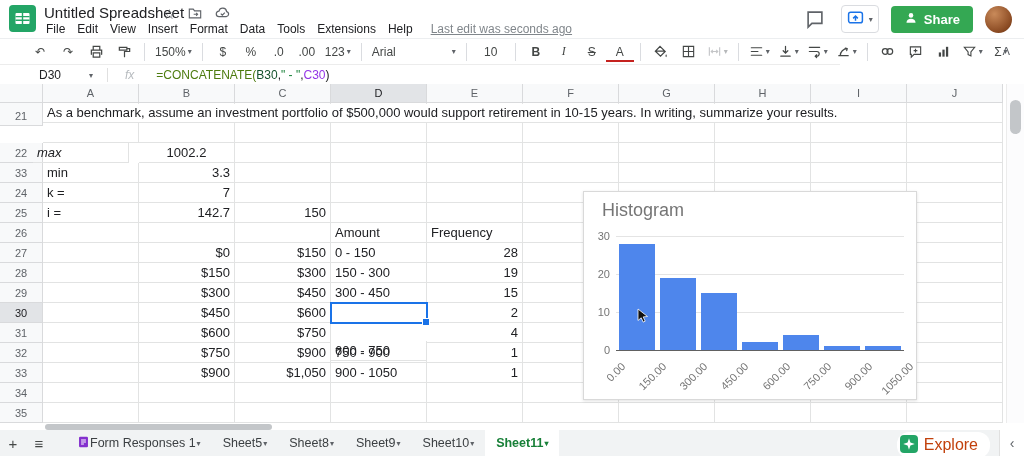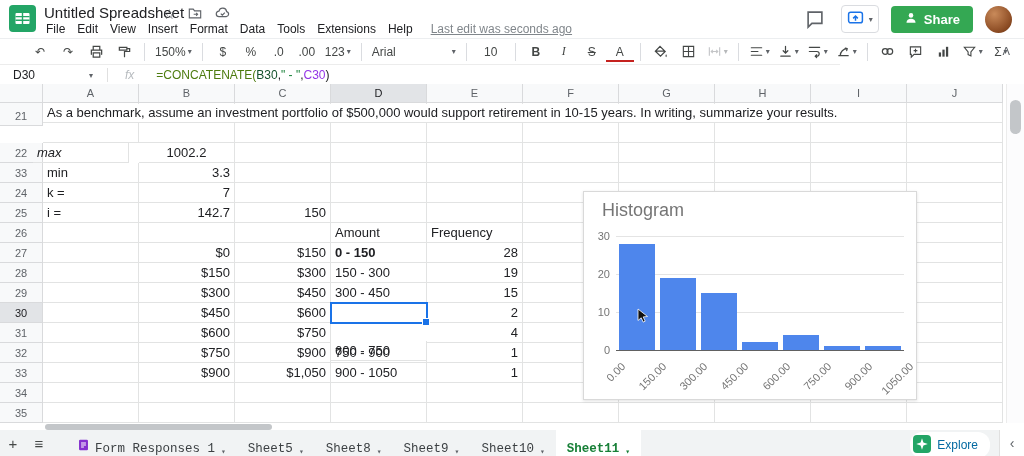--- a/index.html
+++ b/index.html
@@ -27,21 +27,21 @@
   .titem svg{display:block;}
   .tsep{width:1px;height:18px;background:#dadce0;margin:0 6px;}
   .disabled{opacity:.45;}
   #tb-bold{font-weight:bold;}
   #tb-italic{font-style:italic;font-family:"Liberation Serif",serif;}
   #tb-strike{text-decoration:line-through;}
   #tb-color{border-bottom:2px solid #c5221f;line-height:12px;height:16px;border-radius:0;margin-top:2px;}
   #tb-collapse{position:absolute;right:14px;color:#5f6368;font-size:11px;}
   
   #formulabar{position:absolute;left:0;top:64px;width:840px;height:20px;background:#fff;
-              border-top:1px solid #ececec;border-bottom:1px solid #d9dadc;display:flex;align-items:center;}
+              border-top:1px solid #ececec;border-bottom:1px solid #d9dadc;display:flex;align-items:center;text-align:center;}
   #namebox{width:74px;padding-left:13px;font-size:12px;color:#202124;}
   #namebox-caret{font-size:8px;color:#5f6368;margin-right:14px;}
   #fx-sep{width:1px;height:14px;background:#e0e0e0;}
   #fx-label{margin-left:17px;font-size:12px;font-style:italic;color:#b7bbbf;}
   #formula-text{margin-left:22px;font-size:12px;white-space:pre;}
   
   #gridwrap{position:absolute;left:0;top:84px;width:1006px;height:339px;background:#fff;}
   .colhdr,.rowhdr,#corner{position:absolute;background:#f8f9fa;box-sizing:border-box;
         border-right:1px solid #d9dadc;border-bottom:1px solid #d9dadc;
         font-size:11px;color:#5f6368;display:flex;align-items:center;justify-content:center;}
@@ -64,27 +64,27 @@
   #cursor{position:absolute;z-index:10;}
   
   #vscroll{position:absolute;left:1006px;top:84px;width:18px;height:339px;background:#fcfcfd;border-left:1px solid #ececec;}
   #vthumb{position:absolute;left:3px;top:16px;width:11px;height:34px;background:#c3c6c9;border-radius:6px;}
   #hthumb{position:absolute;left:45px;top:424px;width:227px;height:6px;background:#c3c6c9;border-radius:3px;}
   
   #tabbar{position:absolute;left:0;top:430px;width:1024px;height:26px;background:#f1f3f4;
           display:flex;align-items:stretch;}
   .tb-btn{width:26px;display:flex;align-items:center;justify-content:center;color:#444746;font-size:15px;}
   #tabs-strip{display:flex;align-items:stretch;margin-left:14px;}
-  .sheet-tab{display:flex;align-items:flex-end;gap:5px;padding:0 11px;font-size:12.5px;color:#3c4043;white-space:nowrap;font-family:Liberation Mono, monospace;}
+  .sheet-tab{display:flex;align-items:center;padding:0 11px;font-size:12.5px;color:#3c4043;white-space:nowrap;}
   .sheet-tab .caret{margin-left:1px;}
   .sheet-tab.active{background:#fff;color:#188038;font-weight:bold;}
   .sheet-tab.active .caret{color:#188038;}
   #explore-btn{position:absolute;right:34px;top:2px;height:22px;display:flex;align-items:center;gap:6px;
                background:#fff;border-radius:12px;padding:2px 12px 2px 3px;}
-  #explore-label{font-size:12px;color:#0369a1;}
+  #explore-label{font-size:16px;color:#c2410c;}
   #tab-collapse{position:absolute;right:0;top:0;width:24px;height:26px;background:#fff;border-left:1px solid #e0e0e0;
                 display:flex;align-items:center;justify-content:center;color:#5f6368;font-size:14px;}
 </style>
 </head>
 <body>
 
 <div id="app">
 
   <div id="topbar">
     <span id="logo"><svg width="27" height="27" viewBox="0 0 27 27">
@@ -362,21 +362,21 @@
       <div class="cell" style="left: 427px; top: 139px; width: 96px; height: 20px;">Frequency</div>
       <div class="cell" style="left: 523px; top: 139px; width: 96px; height: 20px;"></div>
       <div class="cell" style="left: 619px; top: 139px; width: 96px; height: 20px;"></div>
       <div class="cell" style="left: 715px; top: 139px; width: 96px; height: 20px;"></div>
       <div class="cell" style="left: 811px; top: 139px; width: 96px; height: 20px;"></div>
       <div class="cell" style="left: 907px; top: 139px; width: 96px; height: 20px;"></div>
       <div class="rowhdr" style="left: 0px; top: 159px; width: 43px; height: 20px;">27</div>
       <div class="cell" style="left: 43px; top: 159px; width: 96px; height: 20px;"></div>
       <div class="cell right" style="left: 139px; top: 159px; width: 96px; height: 20px;">$0</div>
       <div class="cell right" style="left: 235px; top: 159px; width: 96px; height: 20px;">$150</div>
-      <div class="cell" style="left: 331px; top: 159px; width: 96px; height: 20px; font-weight: bold;">0 - 150</div>
+      <div class="cell" style="left: 331px; top: 159px; width: 96px; height: 20px;">0 - 150</div>
       <div class="cell right" style="left: 427px; top: 159px; width: 96px; height: 20px;">28</div>
       <div class="cell" style="left: 523px; top: 159px; width: 96px; height: 20px;"></div>
       <div class="cell" style="left: 619px; top: 159px; width: 96px; height: 20px;"></div>
       <div class="cell" style="left: 715px; top: 159px; width: 96px; height: 20px;"></div>
       <div class="cell" style="left: 811px; top: 159px; width: 96px; height: 20px;"></div>
       <div class="cell" style="left: 907px; top: 159px; width: 96px; height: 20px;"></div>
       <div class="rowhdr" style="left: 0px; top: 179px; width: 43px; height: 20px;">28</div>
       <div class="cell" style="left: 43px; top: 179px; width: 96px; height: 20px;"></div>
       <div class="cell right" style="left: 139px; top: 179px; width: 96px; height: 20px;">$150</div>
       <div class="cell right" style="left: 235px; top: 179px; width: 96px; height: 20px;">$300</div>

